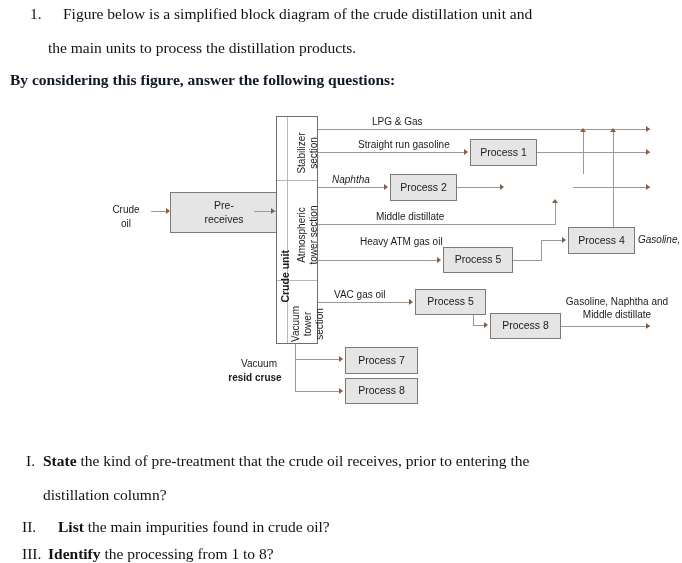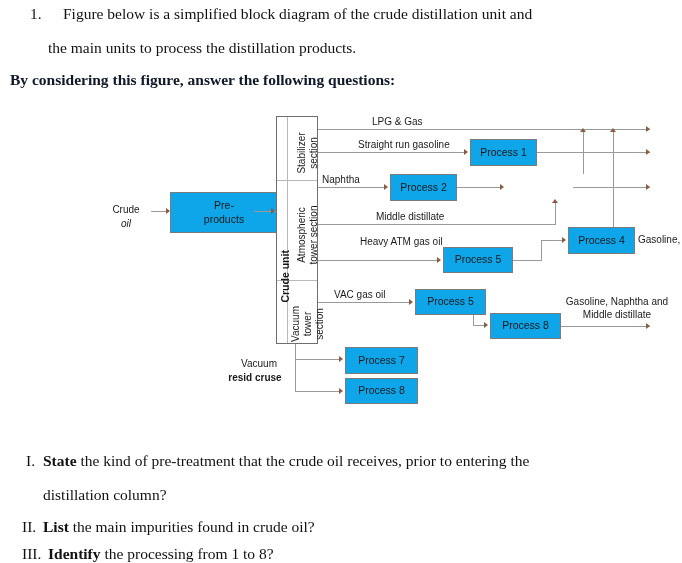--- a/index.html
+++ b/index.html
@@ -49,21 +49,21 @@
     position: absolute;
     left: 0;
     top: 0;
     width: 682px;
     height: 563px;
   }
 
   .dbox {
     position: absolute;
     border: 1.3px solid #7b7b7b;
-    background: #0ea5e9;
+    background: #e5e5e5;
     box-sizing: border-box;
     display: flex;
     align-items: center;
     justify-content: center;
     font-family: "Liberation Sans", "DejaVu Sans", sans-serif;
     font-size: 10.5px;
     color: #1a1a1a;
     text-align: center;
     line-height: 1.25;
   }
@@ -145,29 +145,29 @@
 <body>
 
 <div class="qnum" style="left:30px; top:-4px;">1.</div>
 <div class="qtext" style="left:63px; top:-4px;">Figure below is a simplified block diagram of the crude distillation unit and</div>
 <div class="qtext" style="left:48px; top:30px;">the main units to process the distillation products.</div>
 <div class="headline" style="left:10px; top:71px;">By considering this figure, answer the following questions:</div>
 
 <div id="diagram">
 
   <div class="dlabel center" style="left:104px; top:204px; width:44px;">Crude</div>
-  <div class="dlabel center" style="left:104px; top:218px; width:44px;font-style:italic;">oil</div>
+  <div class="dlabel center" style="left:104px; top:218px; width:44px;">oil</div>
 
   <div class="hline" style="left:151px; top:211px; width:18px;"></div>
   <div class="arrow-r" style="left:166px; top:208px;"></div>
 
   <div class="dbox" style="left:170px; top:192px; width:108px; height:41px;">
     <div>
       <span>Pre-</span><br>
-      <span>products</span>
+      <span>receives</span>
     </div>
   </div>
 
   <div class="hline" style="left:254px; top:211px; width:22px;"></div>
   <div class="arrow-r" style="left:271px; top:208px;"></div>
 
   <div id="crude-col" style="left:276px; top:116px; width:42px; height:228px;"></div>
 
   <div class="col-inner-line" style="left:287px; top:117px; height:226px;"></div>
 
@@ -201,21 +201,21 @@
   <div class="arrow-r" style="left:464px; top:149px;"></div>
 
   <div class="dbox" style="left:470px; top:139px; width:67px; height:27px;">
     <span>Process 1</span>
   </div>
 
   <div class="hline" style="left:537px; top:152px; width:113px;"></div>
   <div class="arrow-r" style="left:646px; top:149px;"></div>
 
   <div class="hline" style="left:318px; top:187px; width:68px;"></div>
-  <div class="dlabel" style="left:322px; top:174px;">Naphtha</div>
+  <div class="dlabel" style="left:332px; top:174px;font-style:italic;">Naphtha</div>
   <div class="arrow-r" style="left:384px; top:184px;"></div>
 
   <div class="dbox" style="left:390px; top:174px; width:67px; height:27px;">
     <span>Process 2</span>
   </div>
   <div class="hline" style="left:457px; top:187px; width:45px;"></div>
   <div class="arrow-r" style="left:500px; top:184px;"></div>
 
   <div class="hline" style="left:573px; top:187px; width:77px;"></div>
   <div class="arrow-r" style="left:646px; top:184px;"></div>
@@ -237,21 +237,21 @@
   </div>
 
   <div class="hline" style="left:513px; top:260px; width:29px;"></div>
   <div class="vline" style="left:541px; top:240px; height:21px;"></div>
   <div class="hline" style="left:541px; top:240px; width:23px;"></div>
   <div class="arrow-r" style="left:562px; top:237px;"></div>
 
   <div class="dbox" style="left:568px; top:227px; width:67px; height:27px;">
     <span>Process 4</span>
   </div>
-  <div class="dlabel" style="left:638px; top:234px;">Gasoline,</div>
+  <div class="dlabel" style="left:638px; top:234px;font-style:italic;">Gasoline,</div>
 
   <div class="vline" style="left:613px; top:129px; height:98px;"></div>
   <div class="arrow-u" style="left:610px; top:128px;"></div>
 
   <div class="hline" style="left:318px; top:302px; width:92px;"></div>
   <div class="dlabel" style="left:334px; top:289px;">VAC gas oil</div>
   <div class="arrow-r" style="left:409px; top:299px;"></div>
 
   <div class="dbox" style="left:415px; top:289px; width:71px; height:26px;">
     <span>Process 5</span>
@@ -285,16 +285,16 @@
     <span>Process 8</span>
   </div>
 
 </div>
 
 <div class="qnum" style="left:26px; top:443px;">I.</div>
 <div class="qtext" style="left:43px; top:443px;"><span class="bold">State</span><span> the kind of pre-treatment that the crude oil receives, prior to entering the</span></div>
 <div class="qtext" style="left:43px; top:477px;">distillation column?</div>
 
 <div class="qnum" style="left:22px; top:509px;">II.</div>
-<div class="qtext" style="left:43px; top:509px;"><span class="bold">List</span><span> the main impurities found in crude oil?</span></div>
+<div class="qtext" style="left:58px; top:509px;"><span class="bold">List</span><span> the main impurities found in crude oil?</span></div>
 
 <div class="qnum" style="left:22px; top:536px;">III.</div>
 <div class="qtext" style="left:48px; top:536px;"><span class="bold">Identify</span><span> the processing from 1 to 8?</span></div>
 
 </body></html>

